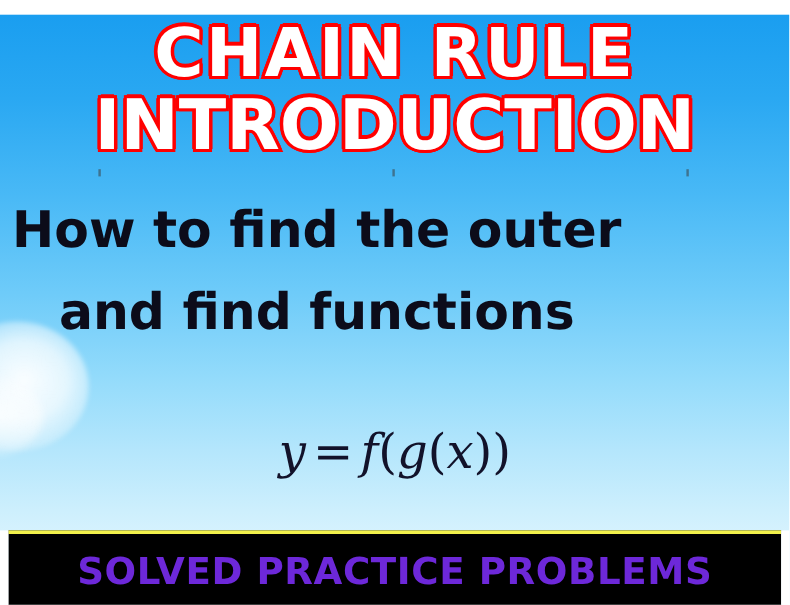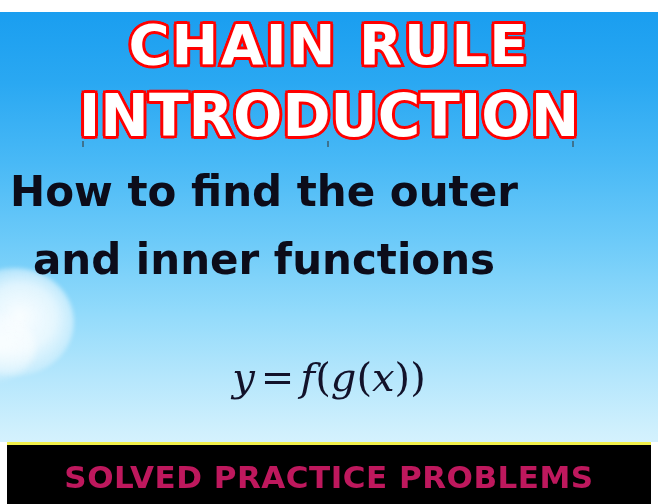--- a/index.html
+++ b/index.html
@@ -95,21 +95,21 @@
        2px 2px 0 #ff0000, -2px 2px 0 #ff0000,
        2px -2px 0 #ff0000, -2px -2px 0 #ff0000;
   }
   .title-line1 {
     top: 2px;
     font-size: 56px;
     line-height: 62px;
     letter-spacing: 2px;
   }
   .title-line2 {
-    top: 72px;
+    top: 60px;
     font-size: 58px;
     line-height: 64px;
     letter-spacing: 0px;
   }
 
   
   .tick {
     position: absolute;
     top: 129px;
     width: 2px;
@@ -170,21 +170,21 @@
     top: 438px;
     width: 644px;
     height: 54px;
     display: flex;
     align-items: center;
     justify-content: center;
     font-family: "DejaVu Sans", sans-serif;
     font-weight: bold;
     font-size: 31px;
     letter-spacing: 0.5px;
-    color: #be185d;
+    color: #6d28d9;
     white-space: nowrap;
   }
   .bar-edge-left, .bar-edge-right {
     position: absolute;
     top: 430px;
     width: 7px;
     height: 67px;
     background: #ffffff;
   }
   .bar-edge-left { left: 0; }
@@ -211,21 +211,21 @@
     <div class="title-line title-line1">CHAIN RULE</div>
     <div class="title-line title-line2">INTRODUCTION</div>
   </div>
 
   <div class="tick t1"></div>
   <div class="tick t2"></div>
   <div class="tick t3"></div>
 
   <div class="subtitle">
     <span class="s-line">How to find the outer</span>
-    <span class="s-line">and inner functions</span>
+    <span class="s-line">and find functions</span>
   </div>
 
   <div class="formula">
     <span class="fn">y</span><span class="op">=</span><span class="fn">f</span><span class="paren">(</span><span class="fn">g</span><span class="paren">(</span><span class="fn">x</span><span class="paren">)</span><span class="paren">)</span>
   </div>
 
   <div class="bottom-bar"></div>
   <div class="bar-edge-left"></div>
   <div class="bar-edge-right"></div>
   <div class="bottom-text">SOLVED PRACTICE PROBLEMS</div>

